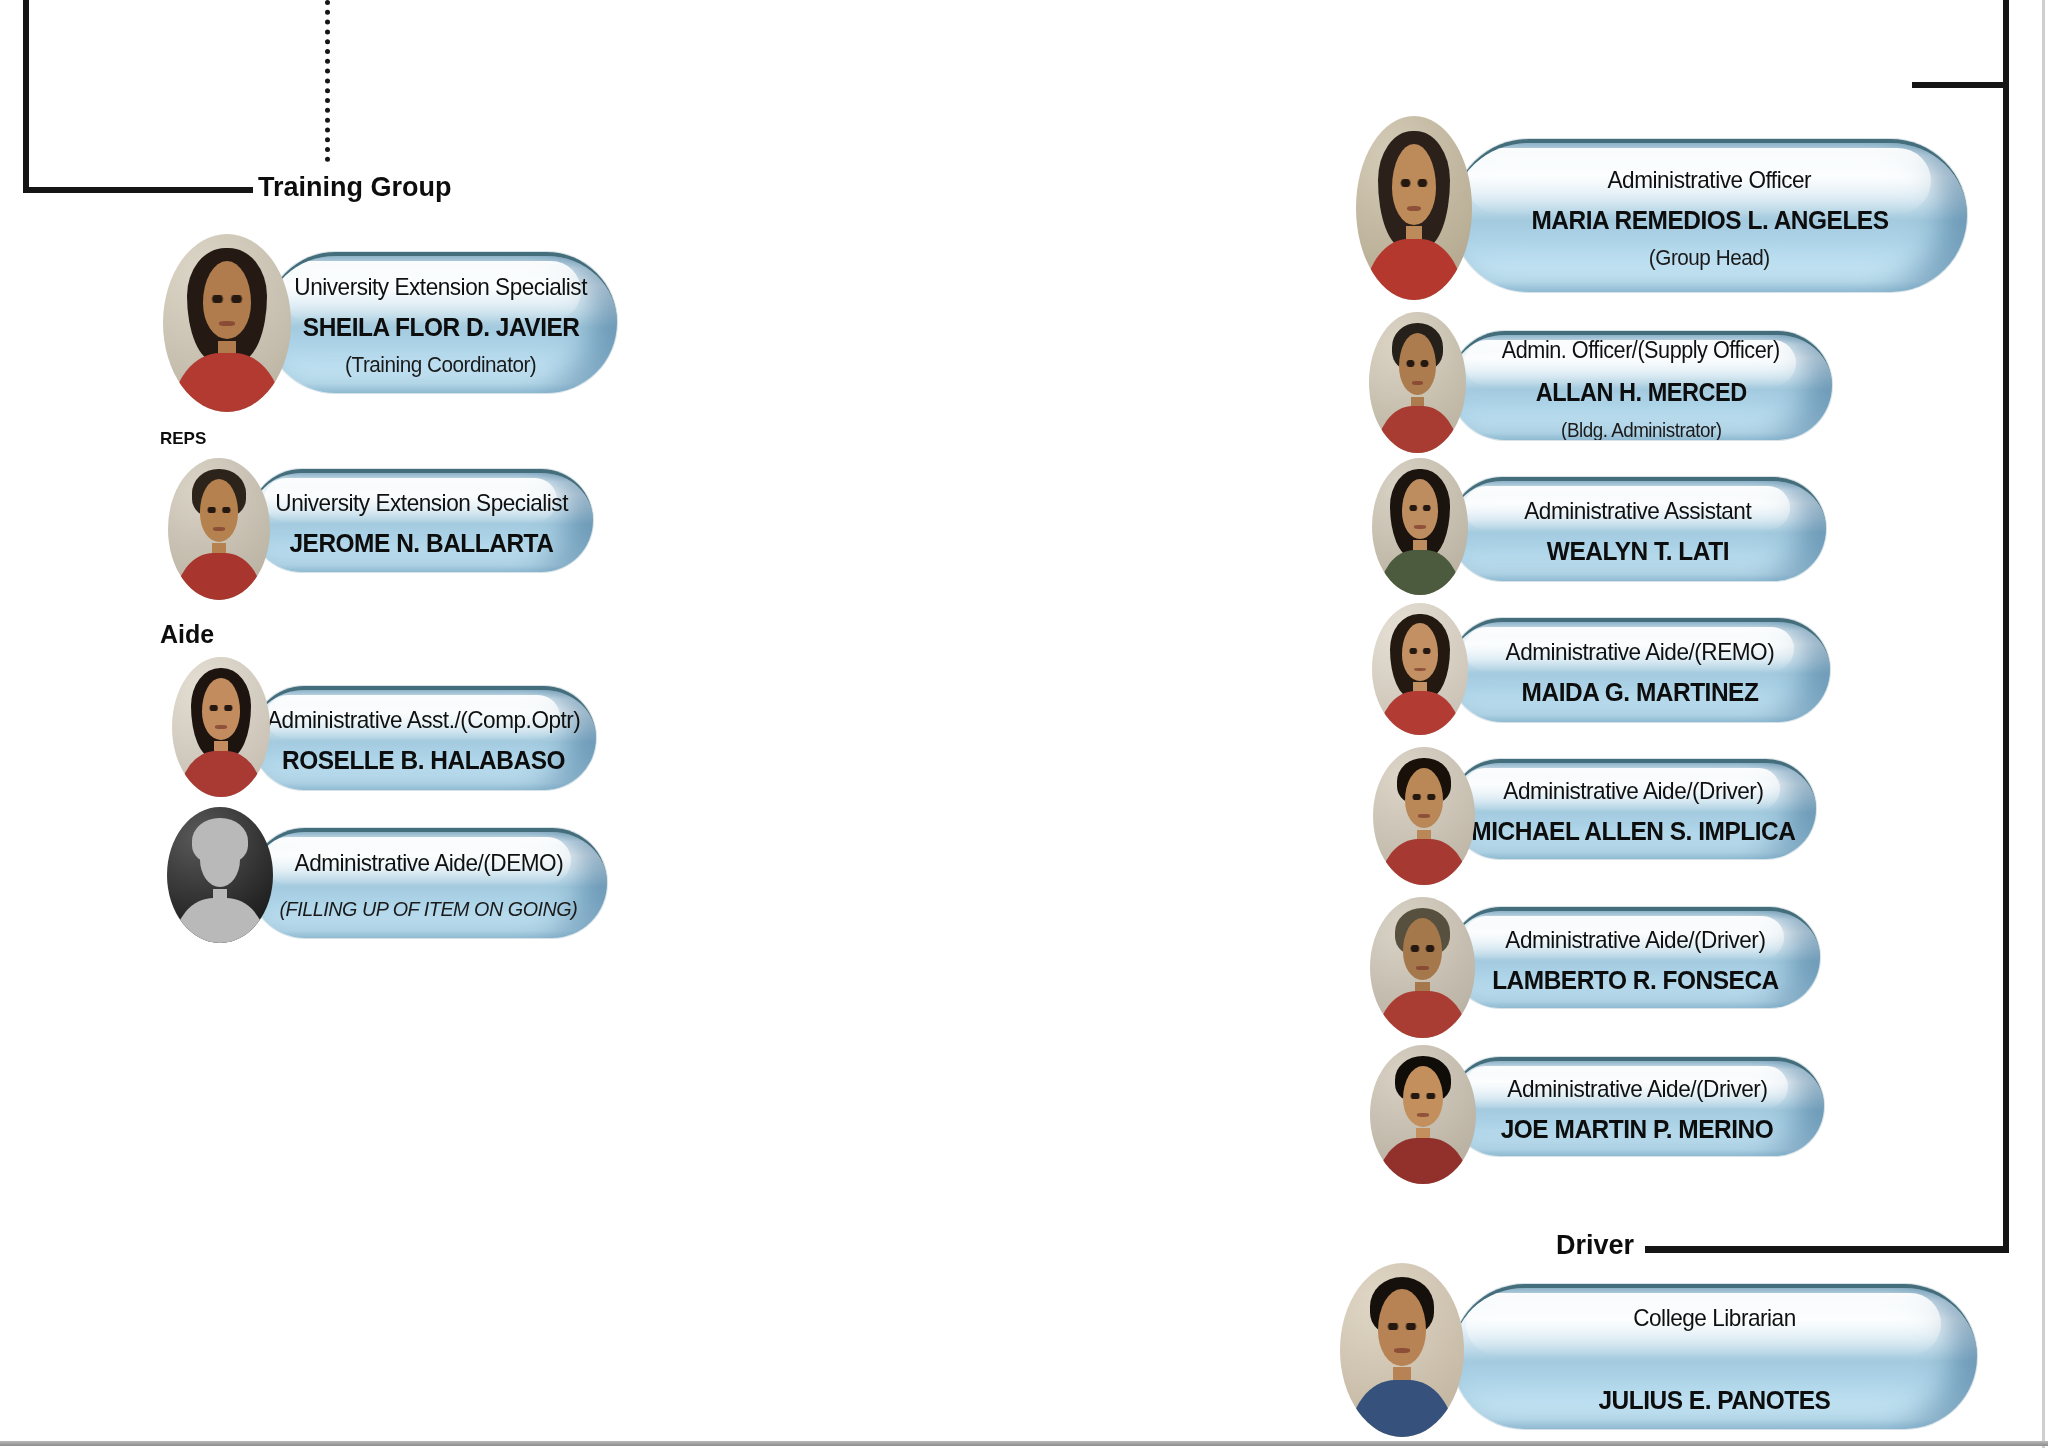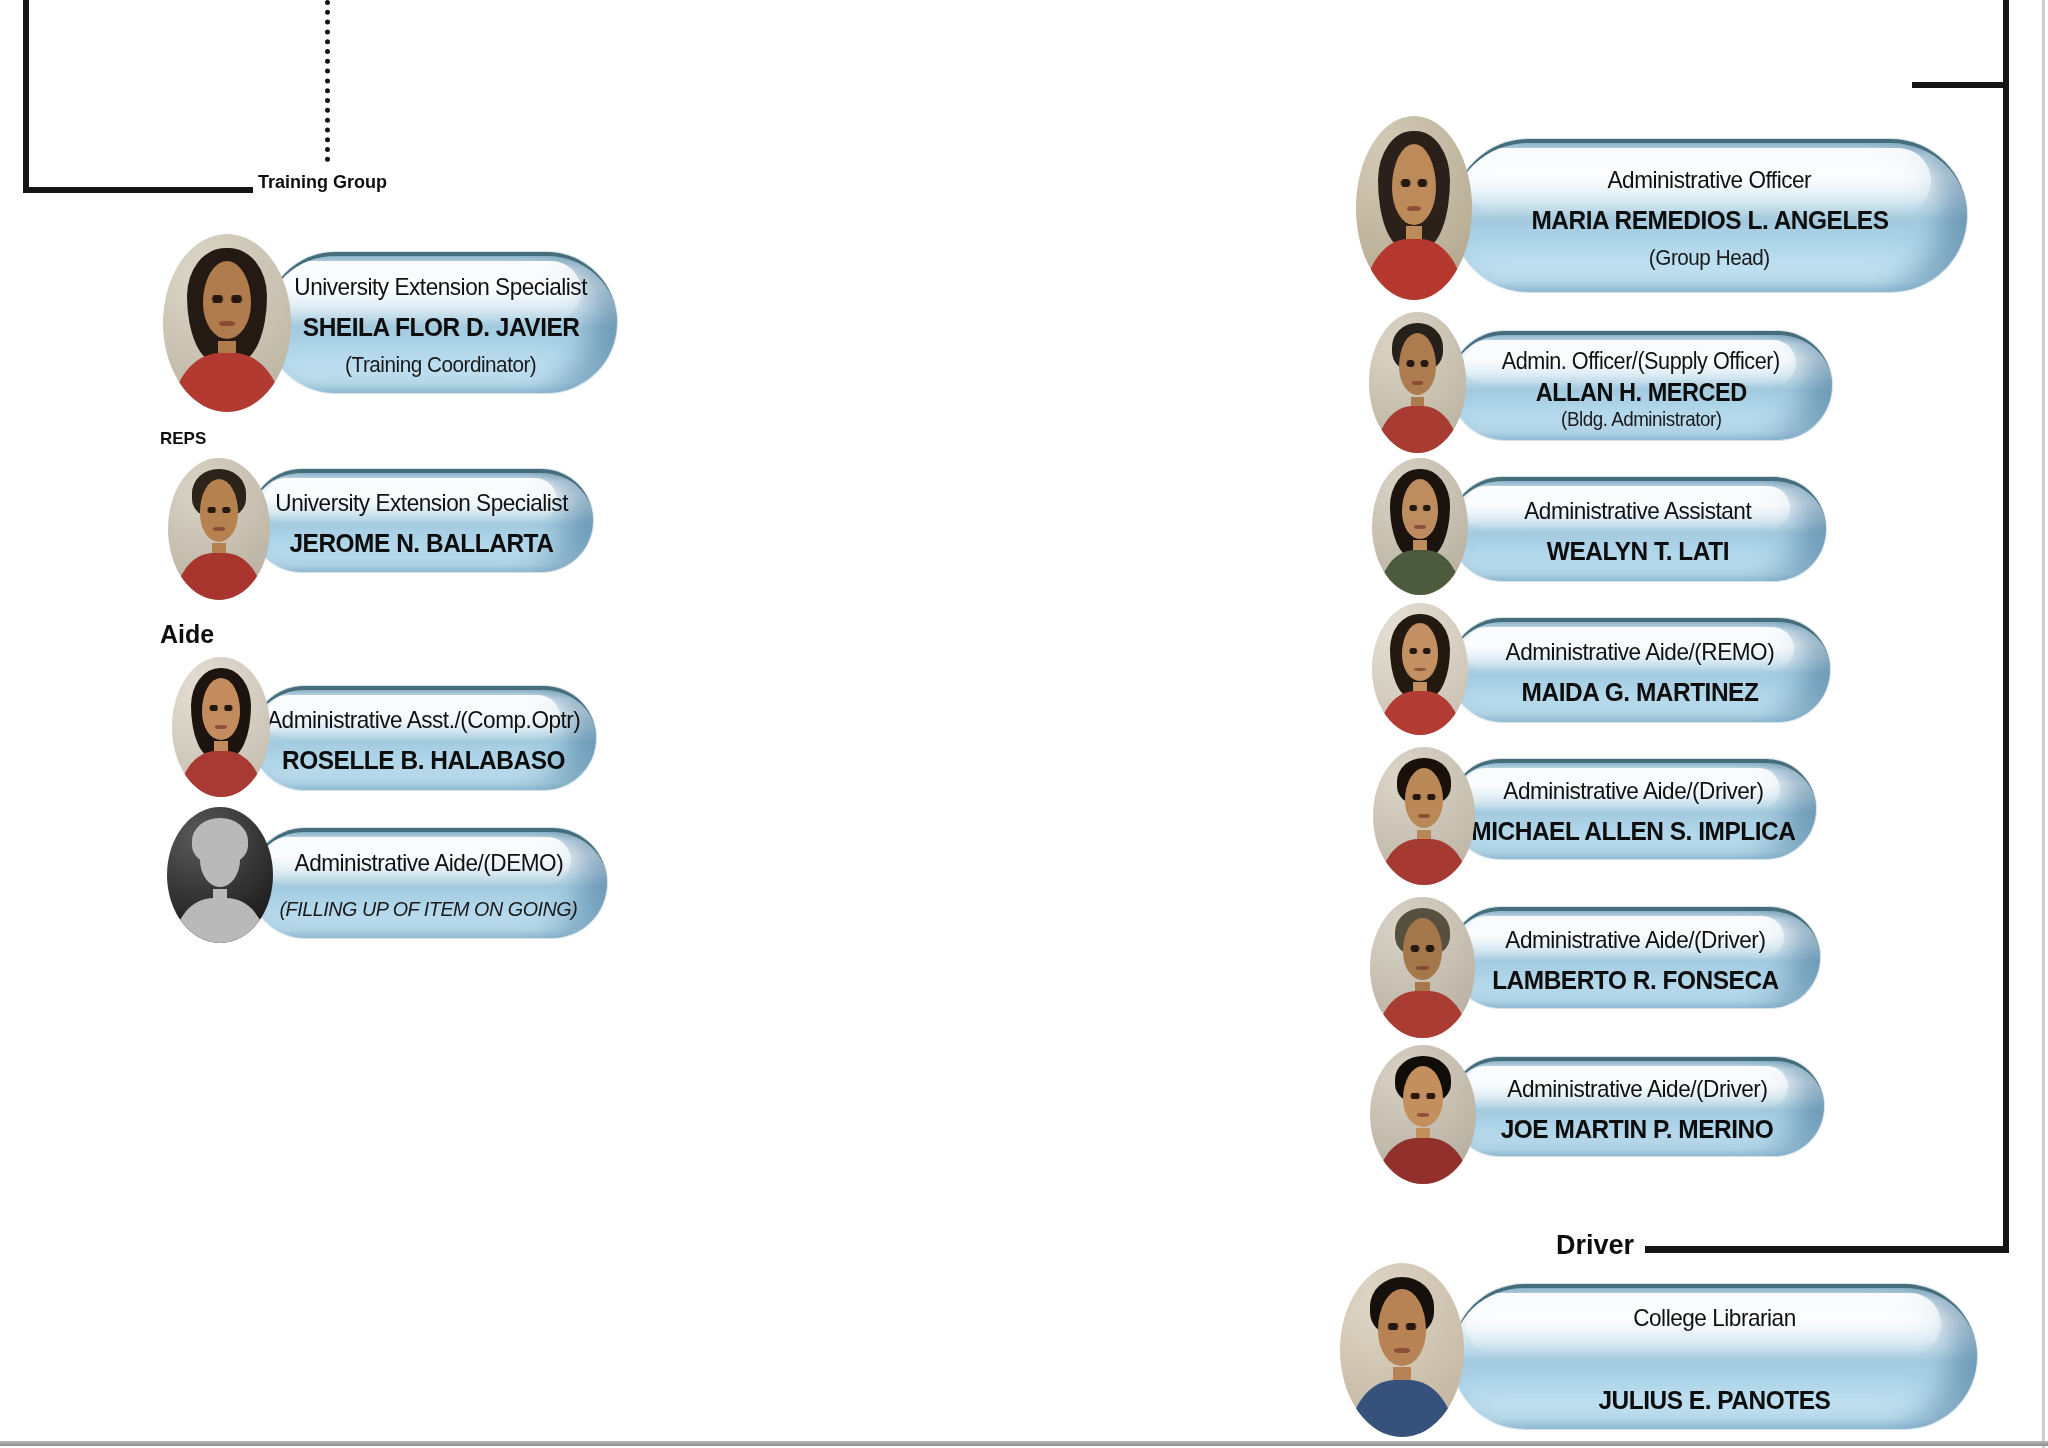--- a/index.html
+++ b/index.html
@@ -14,42 +14,42 @@
   #l-dotted{left:325px;top:0;height:162px;width:0;}
   #l-right-vert{left:2003px;top:0;width:6px;height:1253px;}
   #l-right-horiz-top{left:1912px;top:82px;width:97px;height:6px;}
   #l-right-horiz-lib{left:1645px;top:1246px;width:364px;height:7px;}
   #edge-right{position:absolute;left:2042px;top:0;width:3px;height:1448px;background:#cfcfcf;}
   #edge-bottom{position:absolute;left:0;top:1441px;width:2048px;height:5px;
                background:linear-gradient(180deg,#b9b9b9,#8d8d8d);}
 
   
   .slabel{position:absolute;font-weight:700;color:#0d0d0d;white-space:nowrap;}
-  #lbl-training{left:258px;top:172px;font-size:18px;}
+  #lbl-training{left:258px;top:172px;font-size:27px;}
   #lbl-reps{left:160px;top:429px;font-size:17px;}
   #lbl-admin{left:160px;top:620px;font-size:25px;}
   #lbl-adminfo{left:1398px;top:62px;width:488px;text-align:center;font-size:28px;letter-spacing:-0.5px;}
   #lbl-library{left:1556px;top:1230px;font-size:27px;}
 
   
   .pill{position:absolute;border-radius:999px;overflow:hidden;
     background:linear-gradient(180deg,#9fc2d4 0%,#e9f5fb 9%,#f8fcfe 22%,#cfe4ef 38%,
                #a3cade 52%,#abd2e6 64%,#bfe1f2 80%,#cfeefb 93%,#b7dff1 100%);
     border-top:4px solid #456e7c;
     box-shadow:inset -24px -5px 28px rgba(62,112,148,.52), 0 0 0 1px rgba(110,150,170,.28);
     display:flex;flex-direction:column;align-items:center;justify-content:center;
     z-index:1;}
   .pill::before{content:"";position:absolute;top:5px;left:14px;right:36px;height:44%;
     border-radius:999px;background:linear-gradient(180deg,rgba(255,255,255,.95),rgba(255,255,255,.04));
     pointer-events:none;}
   .pill>div{position:relative;z-index:2;transform:scaleX(.94);letter-spacing:-0.5px;white-space:nowrap;}
   .t1{font-size:24px;color:#101010;line-height:30px;}
   .t2{font-size:26px;font-weight:700;color:#0d0d0d;line-height:30px;}
   .t3{font-size:22px;color:#1a1a1a;line-height:26px;}
-  .pill.gap-sm{gap:10px;} .pill.gap-xs{gap:2px;} .pill.gap-md{gap:18px;} .pill.gap-lg{gap:52px;}
+  .pill.gap-sm{gap:10px;} .pill.gap-xs{gap:13px;} .pill.gap-md{gap:18px;} .pill.gap-lg{gap:52px;}
   .c-allan .t1{font-size:23px;} .c-allan .t2{font-size:25px;line-height:28px;} .c-allan .t3{font-size:20px;line-height:22px;}
   .c-demo .t3{font-style:italic;font-size:21px;}
 
   
   .photo{position:absolute;border-radius:50%;overflow:hidden;z-index:2;
     background:radial-gradient(120% 90% at 30% 22%,rgba(255,255,255,.30),rgba(0,0,0,.10)),var(--pbg,#cfc6b2);}
   .photo .hair{position:absolute;top:8%;left:24%;width:52%;height:34%;
     border-radius:50% 50% 40% 40%;background:var(--phair,#221a13);}
   .photo.long .hair{top:8%;left:19%;width:62%;height:64%;
     border-radius:48% 48% 36% 36%/42% 42% 58% 58%;}

